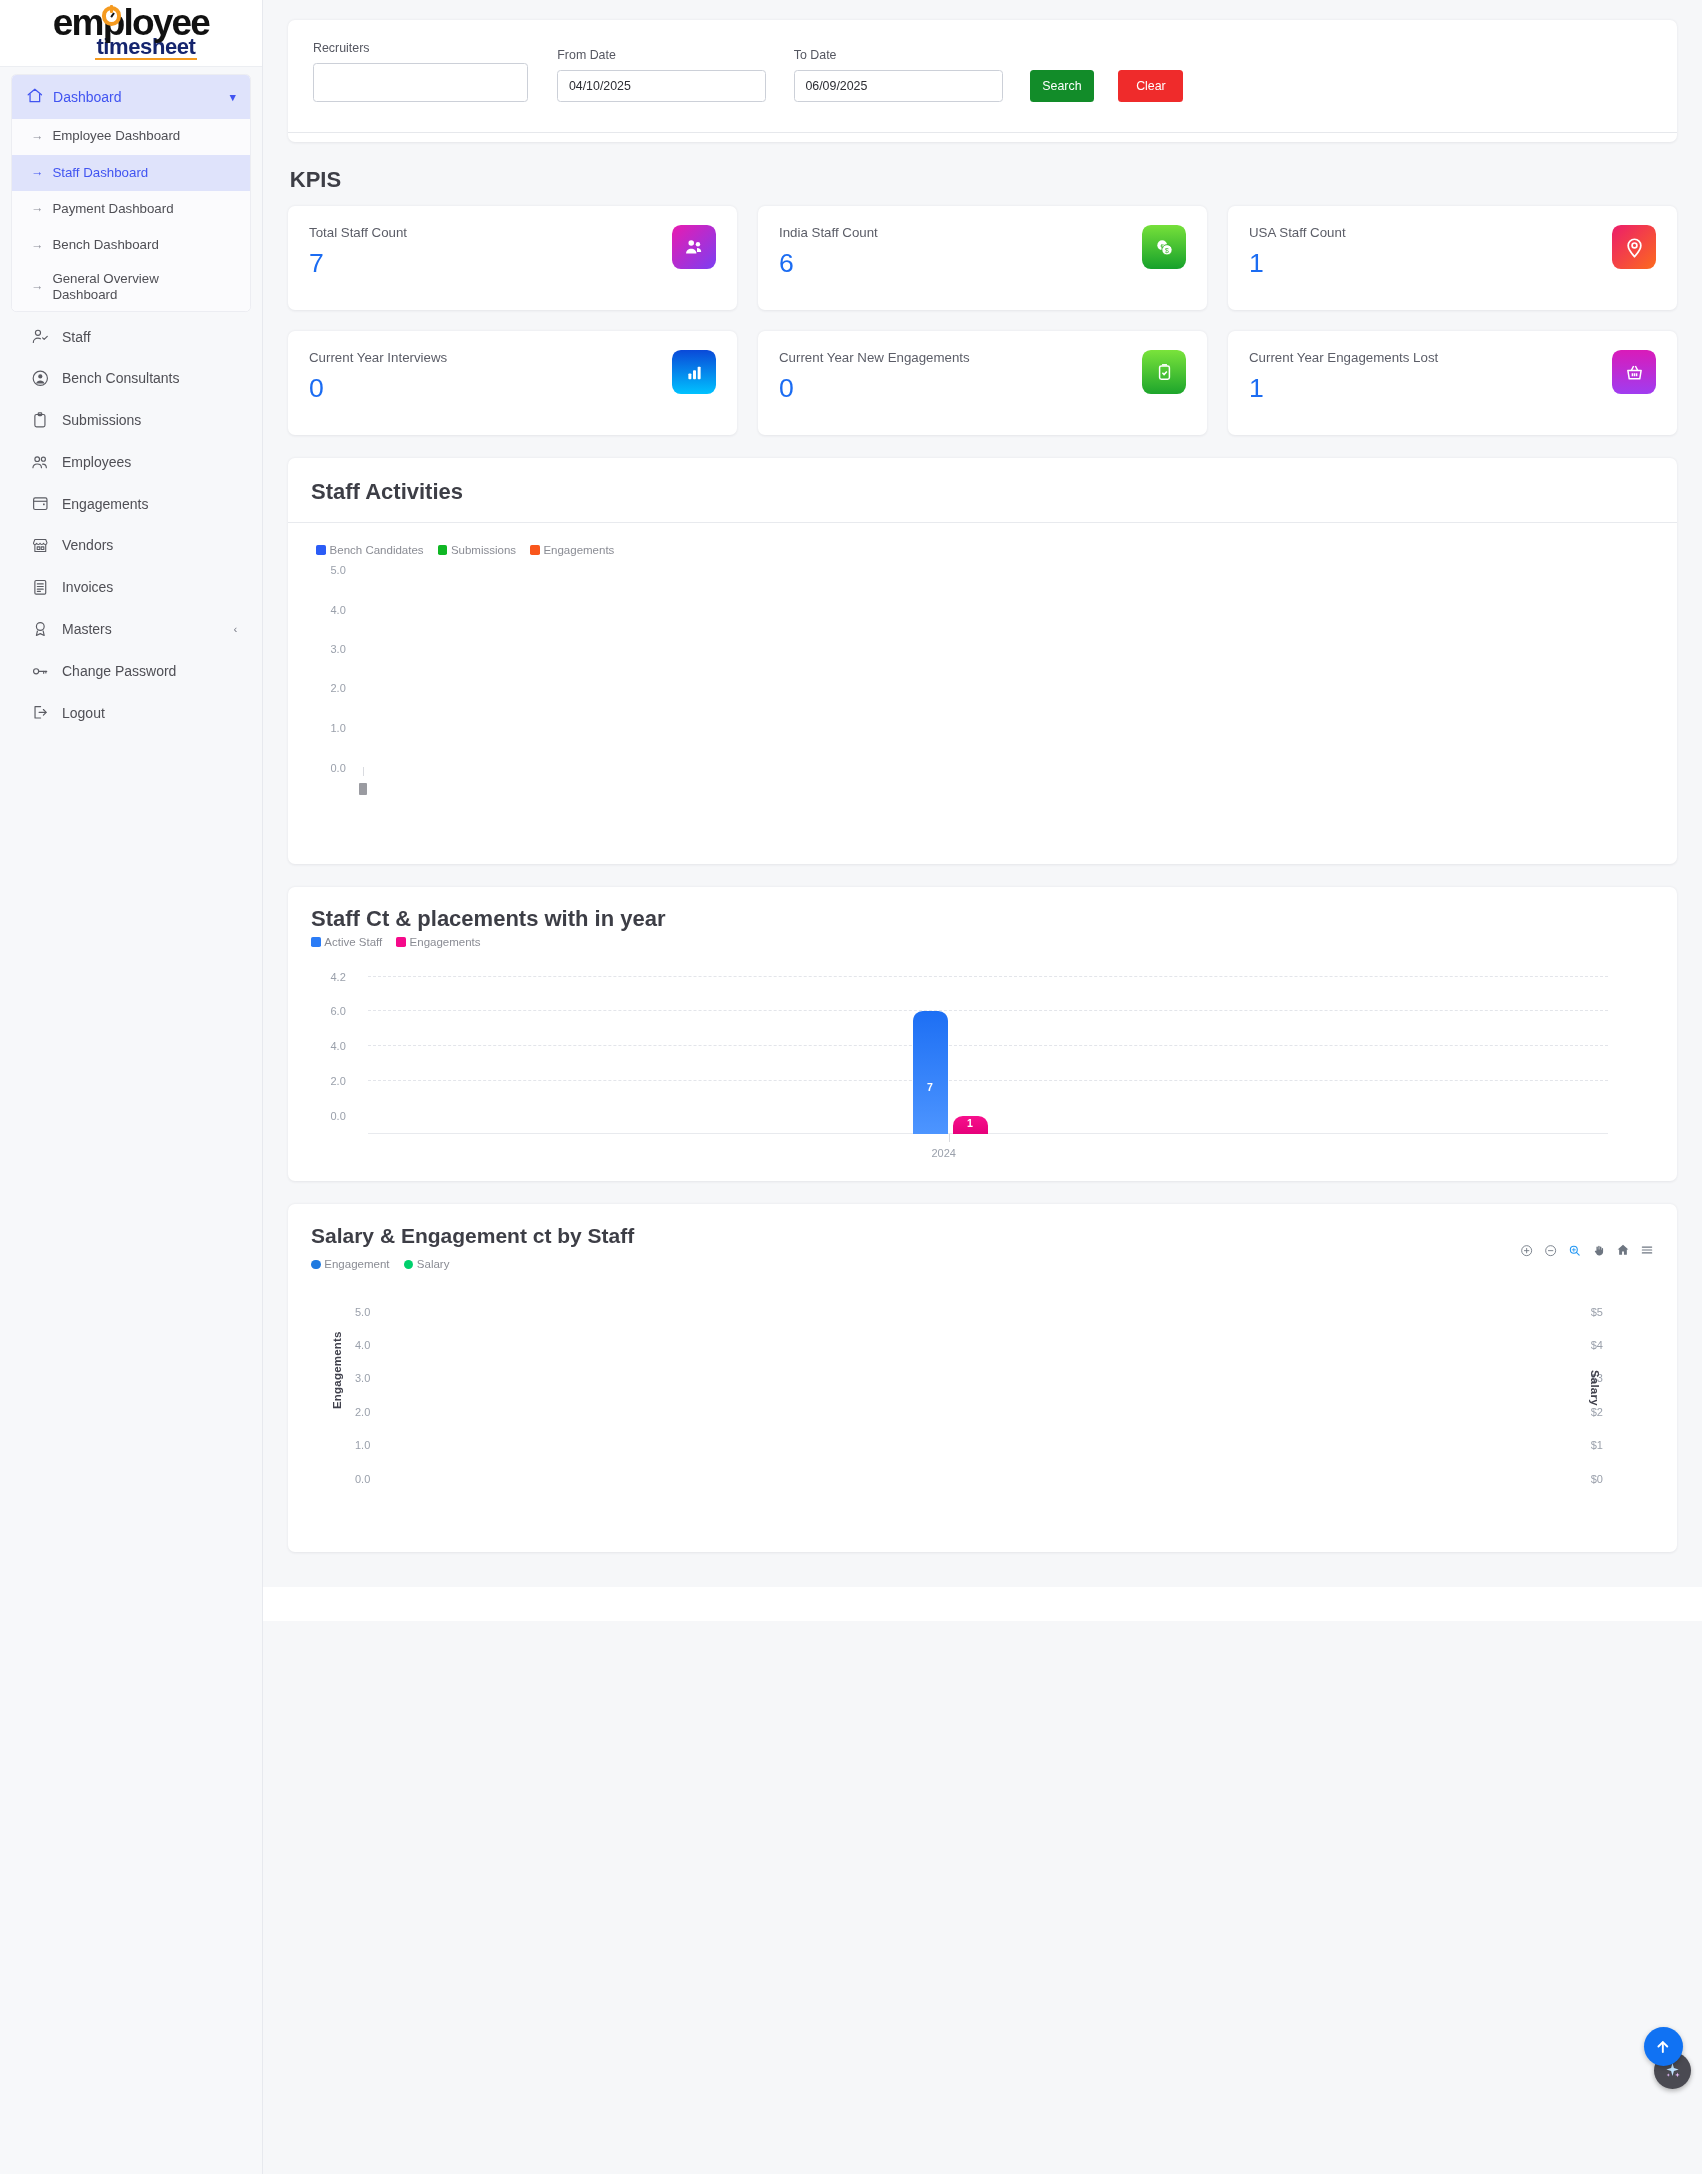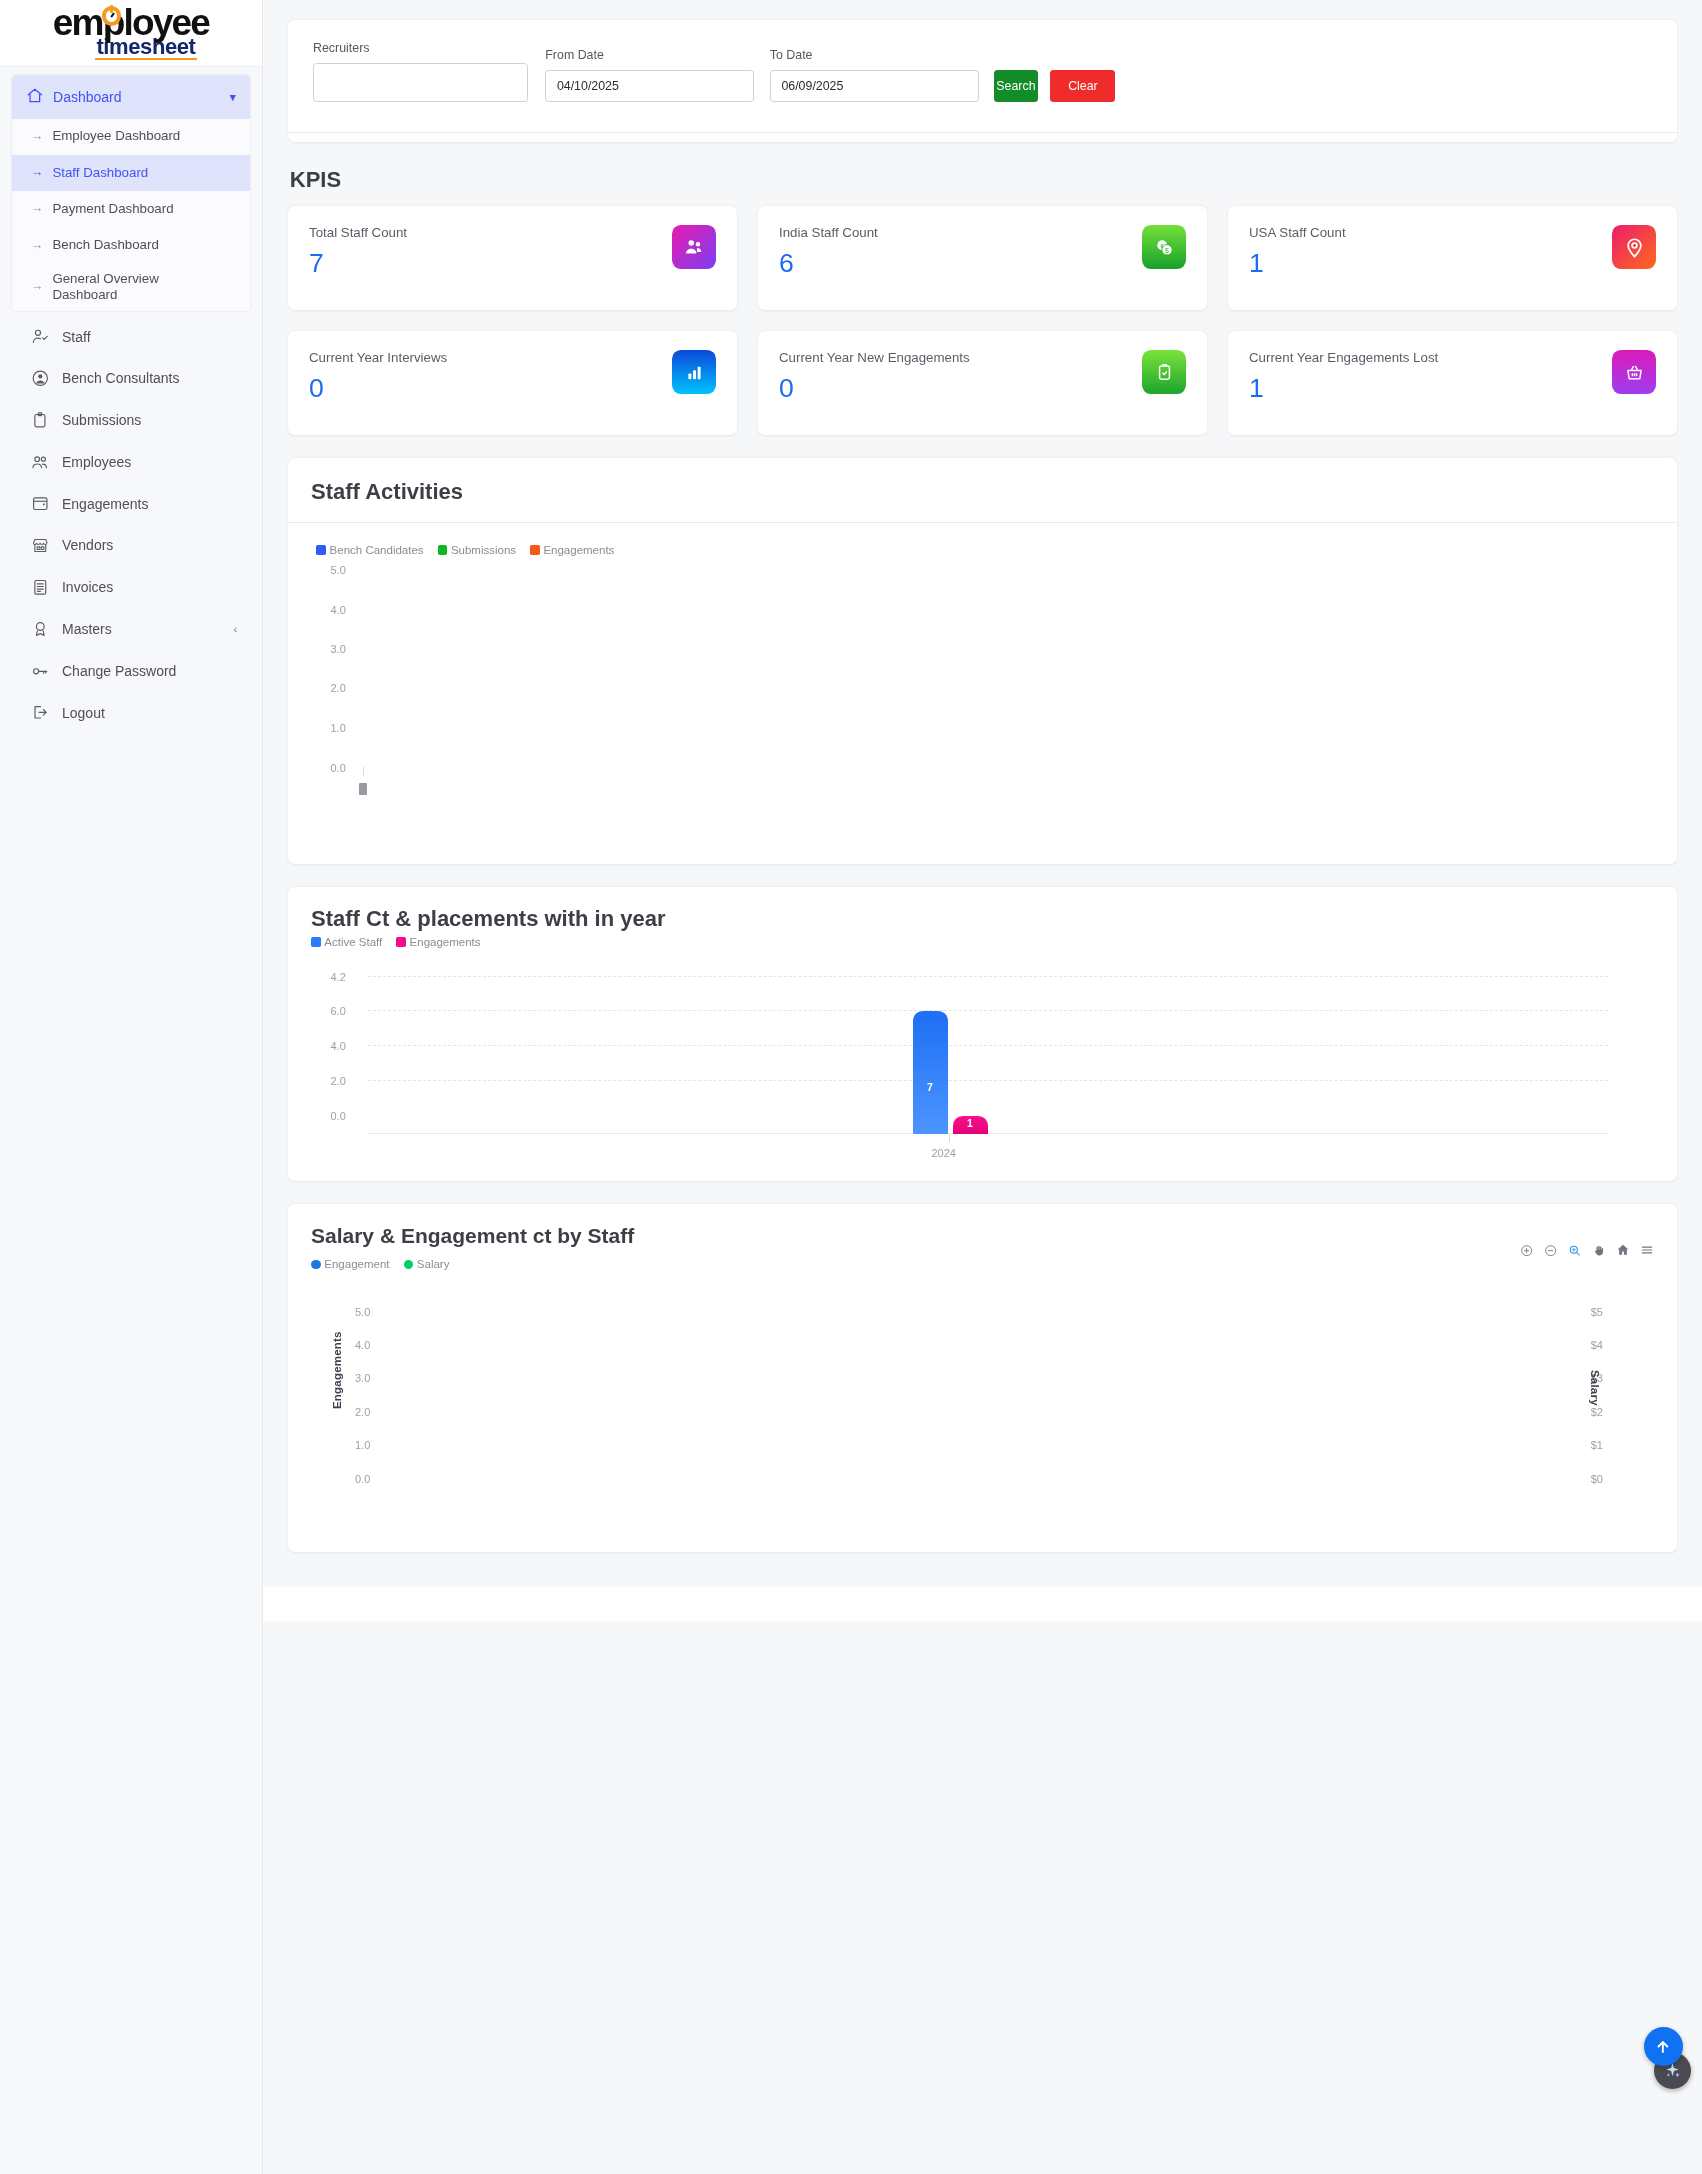--- a/index.html
+++ b/index.html
@@ -151,21 +151,21 @@
 
   .content { padding: 19.5px 25px 35px 25px; }
 
   
   .card {
     background: #ffffff;
     border-radius: 7px;
     box-shadow: 0 0.9px 2.7px rgba(22,28,45,.08);
   }
   .filter-card { padding: 21px 25px 8.9px 25px; position: relative; }
-  .filter-row { display: flex; align-items: flex-end; gap: 4px; }
+  .filter-row { display: flex; align-items: flex-end; gap: 16px; }
   .fld { display: flex; flex-direction: column; }
   .fld-label { font-size: 12.4px; color: #555761; margin-bottom: 8.9px; }
   .fld input {
     height: 32px;
     border: 0.9px solid #ccd0d8;
     border-radius: 3.5px;
     font-size: 12.4px;
     color: #2c2d33;
     padding: 0 10.6px;
     font-family: "Liberation Sans", sans-serif;
@@ -175,21 +175,21 @@
   .fld.recruiters { width: 215px; }
   .fld.recruiters input { height: 39px; }
   .fld.fromdate { width: 209px; margin-left: 13.3px; }
   .fld.todate { width: 209px; margin-left: 11.5px; }
   .btn {
     height: 32px;
     border: none;
     border-radius: 3.5px;
     color: #fff;
     font-size: 12.4px;
-    padding: 0 2px;
+    padding: 0 12px;
     cursor: pointer;
     font-family: "Liberation Sans", sans-serif;
   }
   .btn-search { background: #128c29; margin-left: 11.5px; }
   .btn-clear { background: #ef2b2b; margin-left: 8.9px; padding: 0 17.7px; }
   .filter-sep { border-top: 0.9px solid #e6e8ec; margin: 30px -25px 0 -25px; height: 0.9px; }
 
   
   .kpis-title { font-size: 22px; font-weight: 700; color: #3d3e46; margin: 25px 0 12.4px 1.8px; }
   .kpi-grid { display: grid; grid-template-columns: repeat(3, 1fr); gap: 21px; }

